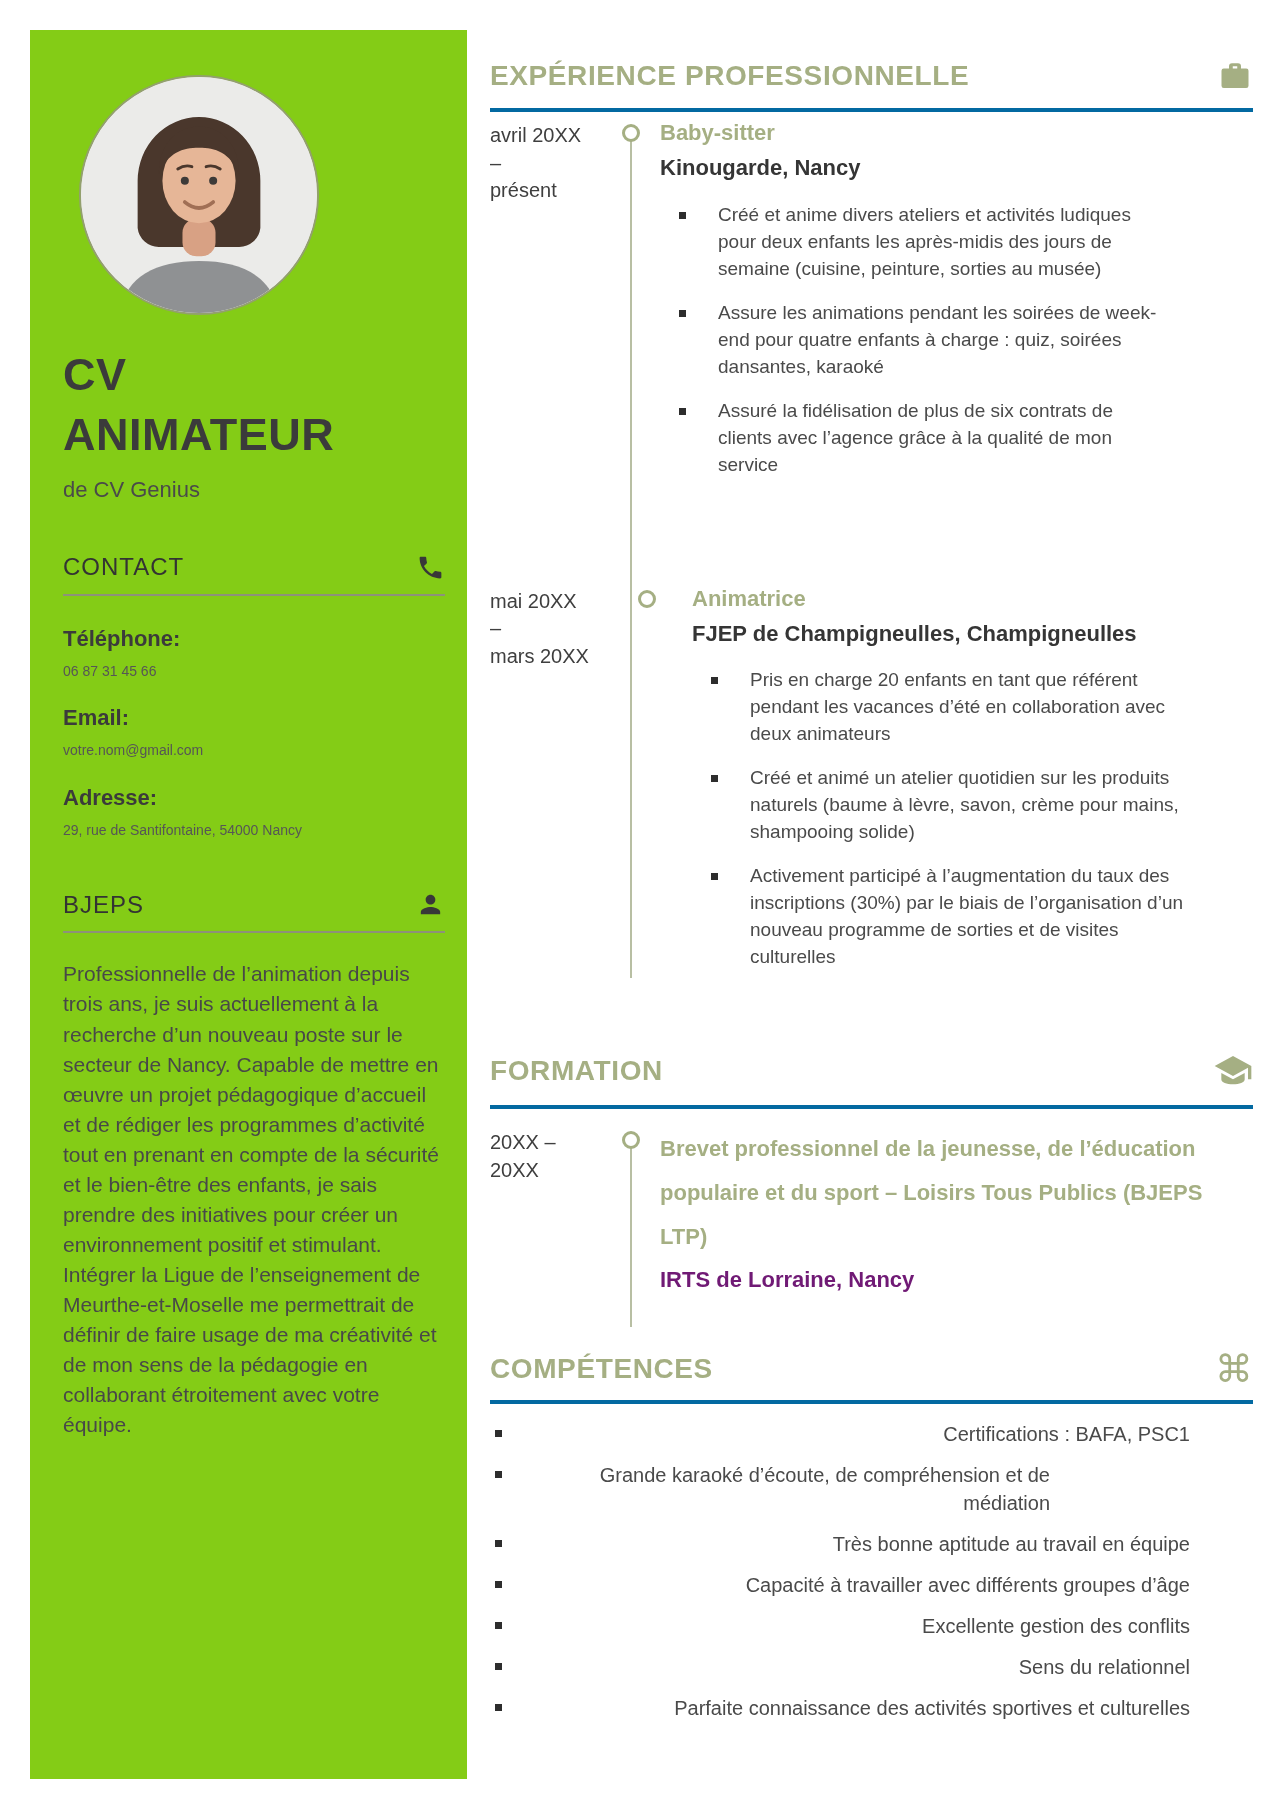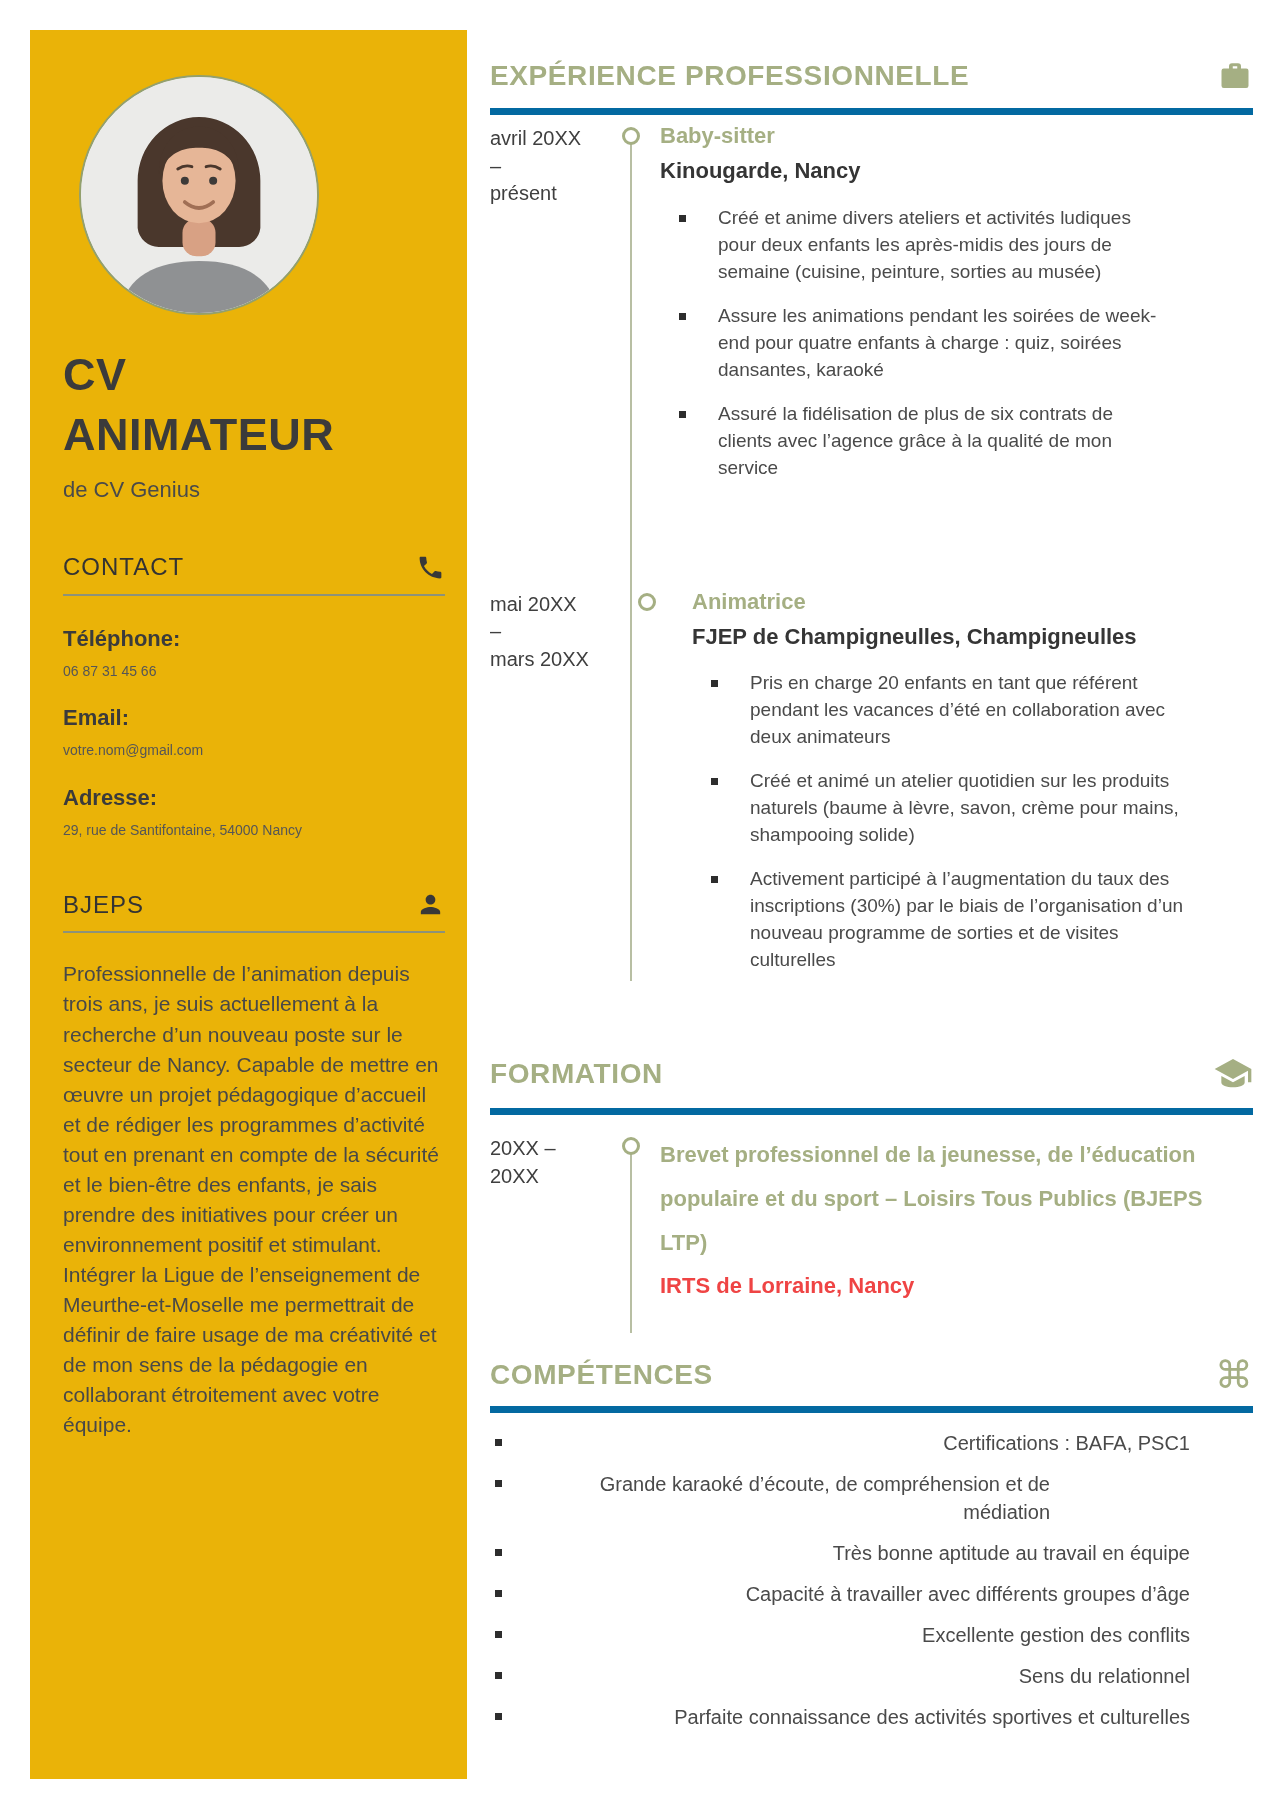--- a/index.html
+++ b/index.html
@@ -5,21 +5,21 @@
 <style>
   html,body{margin:0;padding:0;}
   body{
     width:1280px;height:1811px;position:relative;background:#ffffff;
     font-family:"Liberation Sans", sans-serif;overflow:hidden;
     -webkit-font-smoothing:antialiased;
   }
   
   .sidebar{
     position:absolute;left:30px;top:30px;width:437px;height:1749px;
-    background:#eab308;box-sizing:border-box;padding:0 22px 0 33px;
+    background:#84cc16;box-sizing:border-box;padding:0 22px 0 33px;
   }
   .photo-ring{
     width:236px;height:236px;border-radius:50%;border:2px solid #93a06e;
     overflow:hidden;background:#ebebe9;margin:45px 0 0 16px;
   }
   .photo-ring svg{display:block;width:100%;height:100%;}
   .cv-title{
     margin-top:30px;font-size:45px;font-weight:bold;color:#3b3b3b;
     line-height:1.33;letter-spacing:0.5px;
   }
@@ -37,21 +37,21 @@
   .c-value{margin-top:10px;font-size:14px;color:#565656;line-height:1.4;}
   .profile-text{
     margin-top:26px;font-size:21px;color:#484848;line-height:1.43;
   }
   .mt-sm{margin-top:24px;}
   .head-gap{margin-top:50px;}
   
   .main{position:absolute;left:490px;top:40px;width:763px;}
   .section-head{
     display:flex;justify-content:space-between;align-items:center;
-    padding:18px 0 14px 0;border-bottom:7px solid #0369a1;
+    padding:18px 0 14px 0;border-bottom:4px solid #0369a1;
   }
   .section-head .t{
     font-size:28px;font-weight:bold;color:#a5af83;letter-spacing:0.6px;line-height:34px;
   }
   .section-head .ic{flex:none;}
   .section-head .ic svg{display:block;}
   .cmd-glyph{font-size:38px;color:#a5af83;line-height:34px;font-family:"DejaVu Sans", sans-serif;}
   
   .timeline{position:relative;}
   .timeline::before{
@@ -77,21 +77,21 @@
   ul.bullets li{
     position:relative;padding-left:58px;font-size:19px;color:#4a4a4a;
     line-height:1.42;margin-bottom:17px;max-width:498px;box-sizing:border-box;
   }
   ul.bullets li::before{
     content:'';position:absolute;left:19px;top:10px;width:7px;height:7px;background:#2d2d2d;
   }
   .degree{
     font-size:22px;font-weight:bold;color:#a5af83;line-height:2.0;max-width:600px;
   }
-  .school{font-size:22px;font-weight:bold;color:#ef4444;margin-top:8px;}
+  .school{font-size:22px;font-weight:bold;color:#701a75;margin-top:8px;}
   .sec-gap{margin-top:45px;}
   .sec-gap-sm{margin-top:10px;}
   ul.skills{list-style:none;margin:16px 0 0 0;padding:0;text-align:right;}
   ul.skills li{
     position:relative;padding-left:27px;font-size:20px;color:#4a4a4a;
     line-height:1.4;margin-bottom:13px;max-width:700px;box-sizing:border-box;
   }
   ul.skills li::before{
     content:'';position:absolute;left:5px;top:10px;width:7px;height:7px;background:#2d2d2d;
   }

